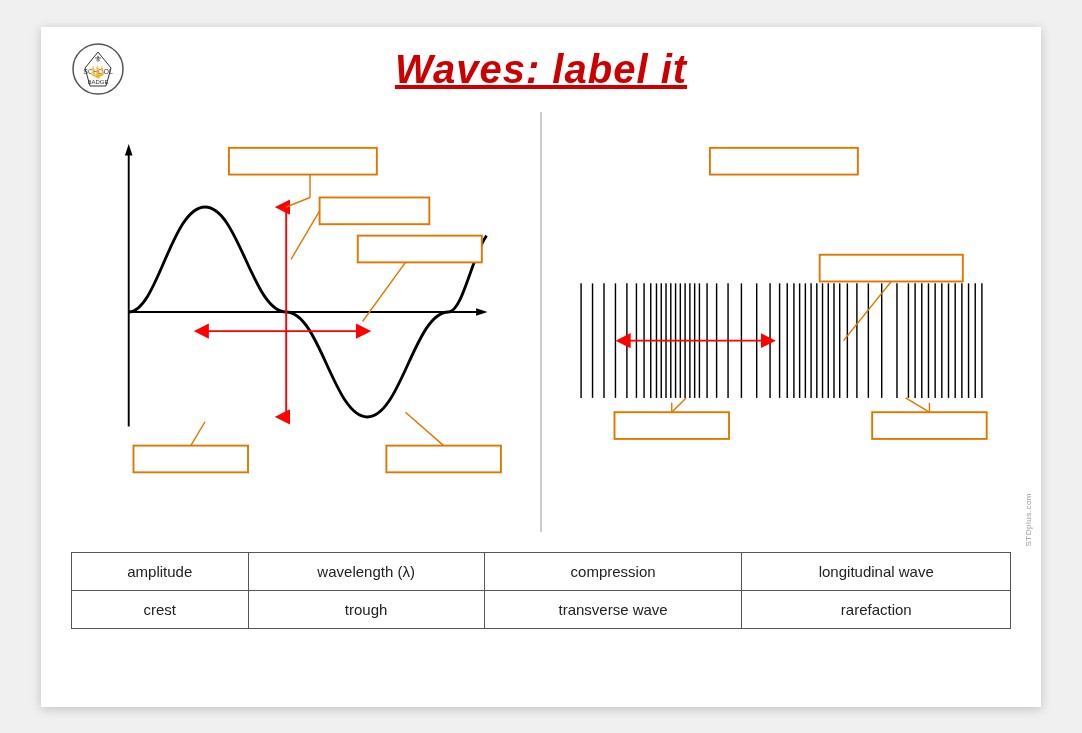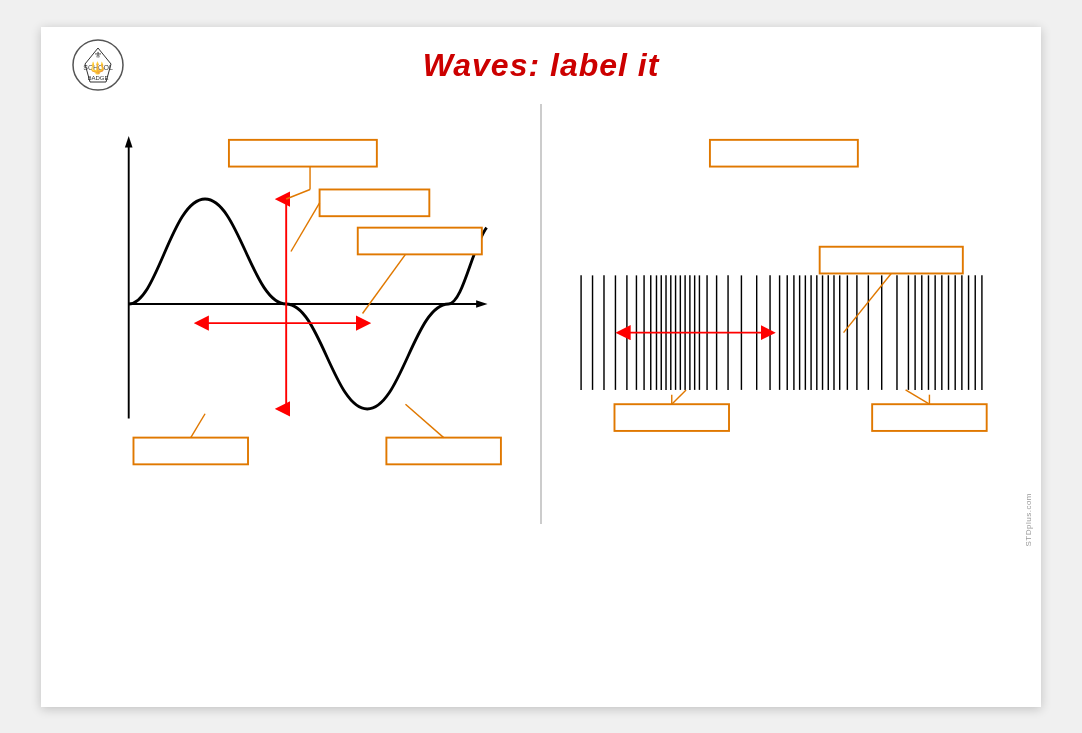--- a/index.html
+++ b/index.html
@@ -26,26 +26,27 @@
       margin-bottom: 20px;
       position: relative;
     }
     .logo {
       position: absolute;
       left: 0;
       width: 55px;
       height: 55px;
     }
     .title {
-      font-size: 32px;
+      font-size: 40px;
       font-weight: bold;
       color: #cc0000;
       text-align: center;
       letter-spacing: 1px;
       font-style: italic;
+      text-decoration: underline;
     }
     .content-area {
       display: flex;
       gap: 0;
       margin-bottom: 20px;
       min-height: 420px;
     }
     .left-panel {
       flex: 1;
       position: relative;
@@ -258,15 +259,31 @@
 
         <line x1="115" y1="295" x2="115" y2="285" stroke="#e07800" stroke-width="1.5"></line>
 
         <rect x="325" y="295" width="120" height="28" fill="white" stroke="#e07800" stroke-width="2"></rect>
         <line x1="385" y1="295" x2="360" y2="280" stroke="#e07800" stroke-width="1.5"></line>
         <line x1="385" y1="295" x2="385" y2="285" stroke="#e07800" stroke-width="1.5"></line>
       </svg>
     </div>
   </div>
 
+  <table class="word-table">
+    <tbody>
+      <tr>
+        <td>amplitude</td>
+        <td>wavelength (λ)</td>
+        <td>compression</td>
+        <td>longitudinal wave</td>
+      </tr>
+      <tr>
+        <td>crest</td>
+        <td>trough</td>
+        <td>transverse wave</td>
+        <td>rarefaction</td>
+      </tr>
+    </tbody>
+  </table>
 
   <div class="watermark">STDplus.com</div>
 </div>
 
 </body></html>

